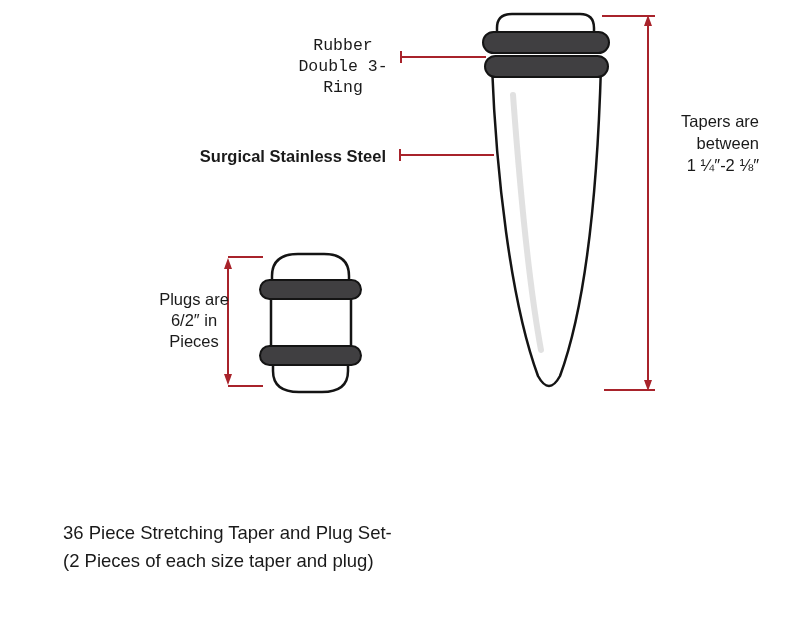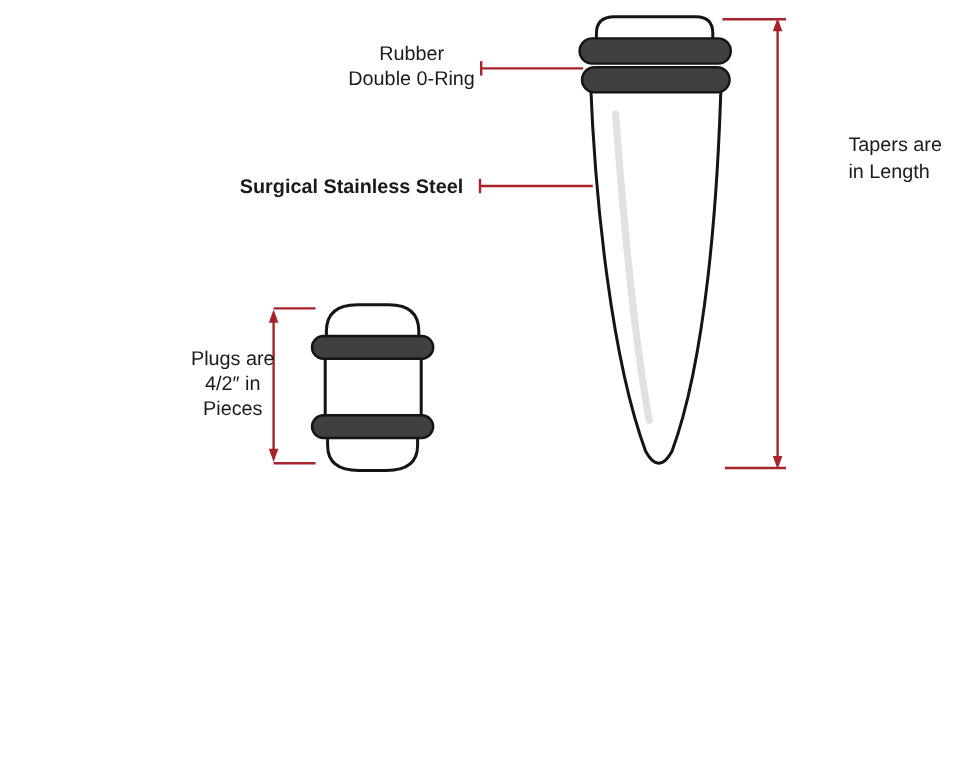--- a/index.html
+++ b/index.html
@@ -7,23 +7,23 @@
     width:806px;height:635px;
     background:#ffffff;
     font-family:"Liberation Sans", sans-serif;
     color:#1a1a1a;
     position:relative;
     overflow:hidden;
   }
   .stage{position:absolute;left:0;top:0;width:806px;height:635px;}
   svg.canvas{position:absolute;left:0;top:0;}
   .label{position:absolute;font-size:16.5px;line-height:21px;}
-  .label-rubber{left:284px;top:35px;width:118px;text-align:center;}
+  .label-rubber{left:284px;top:35px;width:118px;text-align:center;font-family:Liberation Mono, monospace;}
   .label-steel{left:174px;top:146px;width:212px;text-align:right;font-weight:700;}
-  .label-taper-length{left:659px;top:110px;width:100px;text-align:left;line-height:22px;margin-left:48px;}
+  .label-taper-length{left:659px;top:110px;width:100px;text-align:right;line-height:22px;}
   .label-plug-length{left:149px;top:289px;width:90px;text-align:center;}
   .caption{position:absolute;left:63px;top:519px;font-size:18.5px;line-height:28px;}
 </style>
 </head>
 <body>
 
 <div class="stage">
 
   <svg class="canvas" width="806" height="635" viewBox="0 0 806 635">
 
@@ -78,30 +78,35 @@
         <g stroke="none" fill="#a8232b">
           <polygon points="228,258 224,269 232,269"></polygon>
           <polygon points="228,385 224,374 232,374"></polygon>
         </g>
       </g>
     </g>
   </svg>
 
   <div class="label label-rubber">
     <div>Rubber</div>
-    <div>Double 0-Ring</div>
+    <div>Double 3-Ring</div>
   </div>
 
   <div class="label label-steel">Surgical Stainless Steel</div>
 
   <div class="label label-taper-length">
     <div>Tapers are</div>
-    <div>in Length</div>
+    <div>between</div>
+    <div>1 ¼″-2 ⅛″</div>
   </div>
 
   <div class="label label-plug-length">
     <div>Plugs are</div>
-    <div>4/2″ in</div>
+    <div>6/2″ in</div>
     <div>Pieces</div>
   </div>
 
+  <div class="caption">
+    <div>36 Piece Stretching Taper and Plug Set-</div>
+    <div>(2 Pieces of each size taper and plug)</div>
+  </div>
 
 </div>
 
 </body></html>

